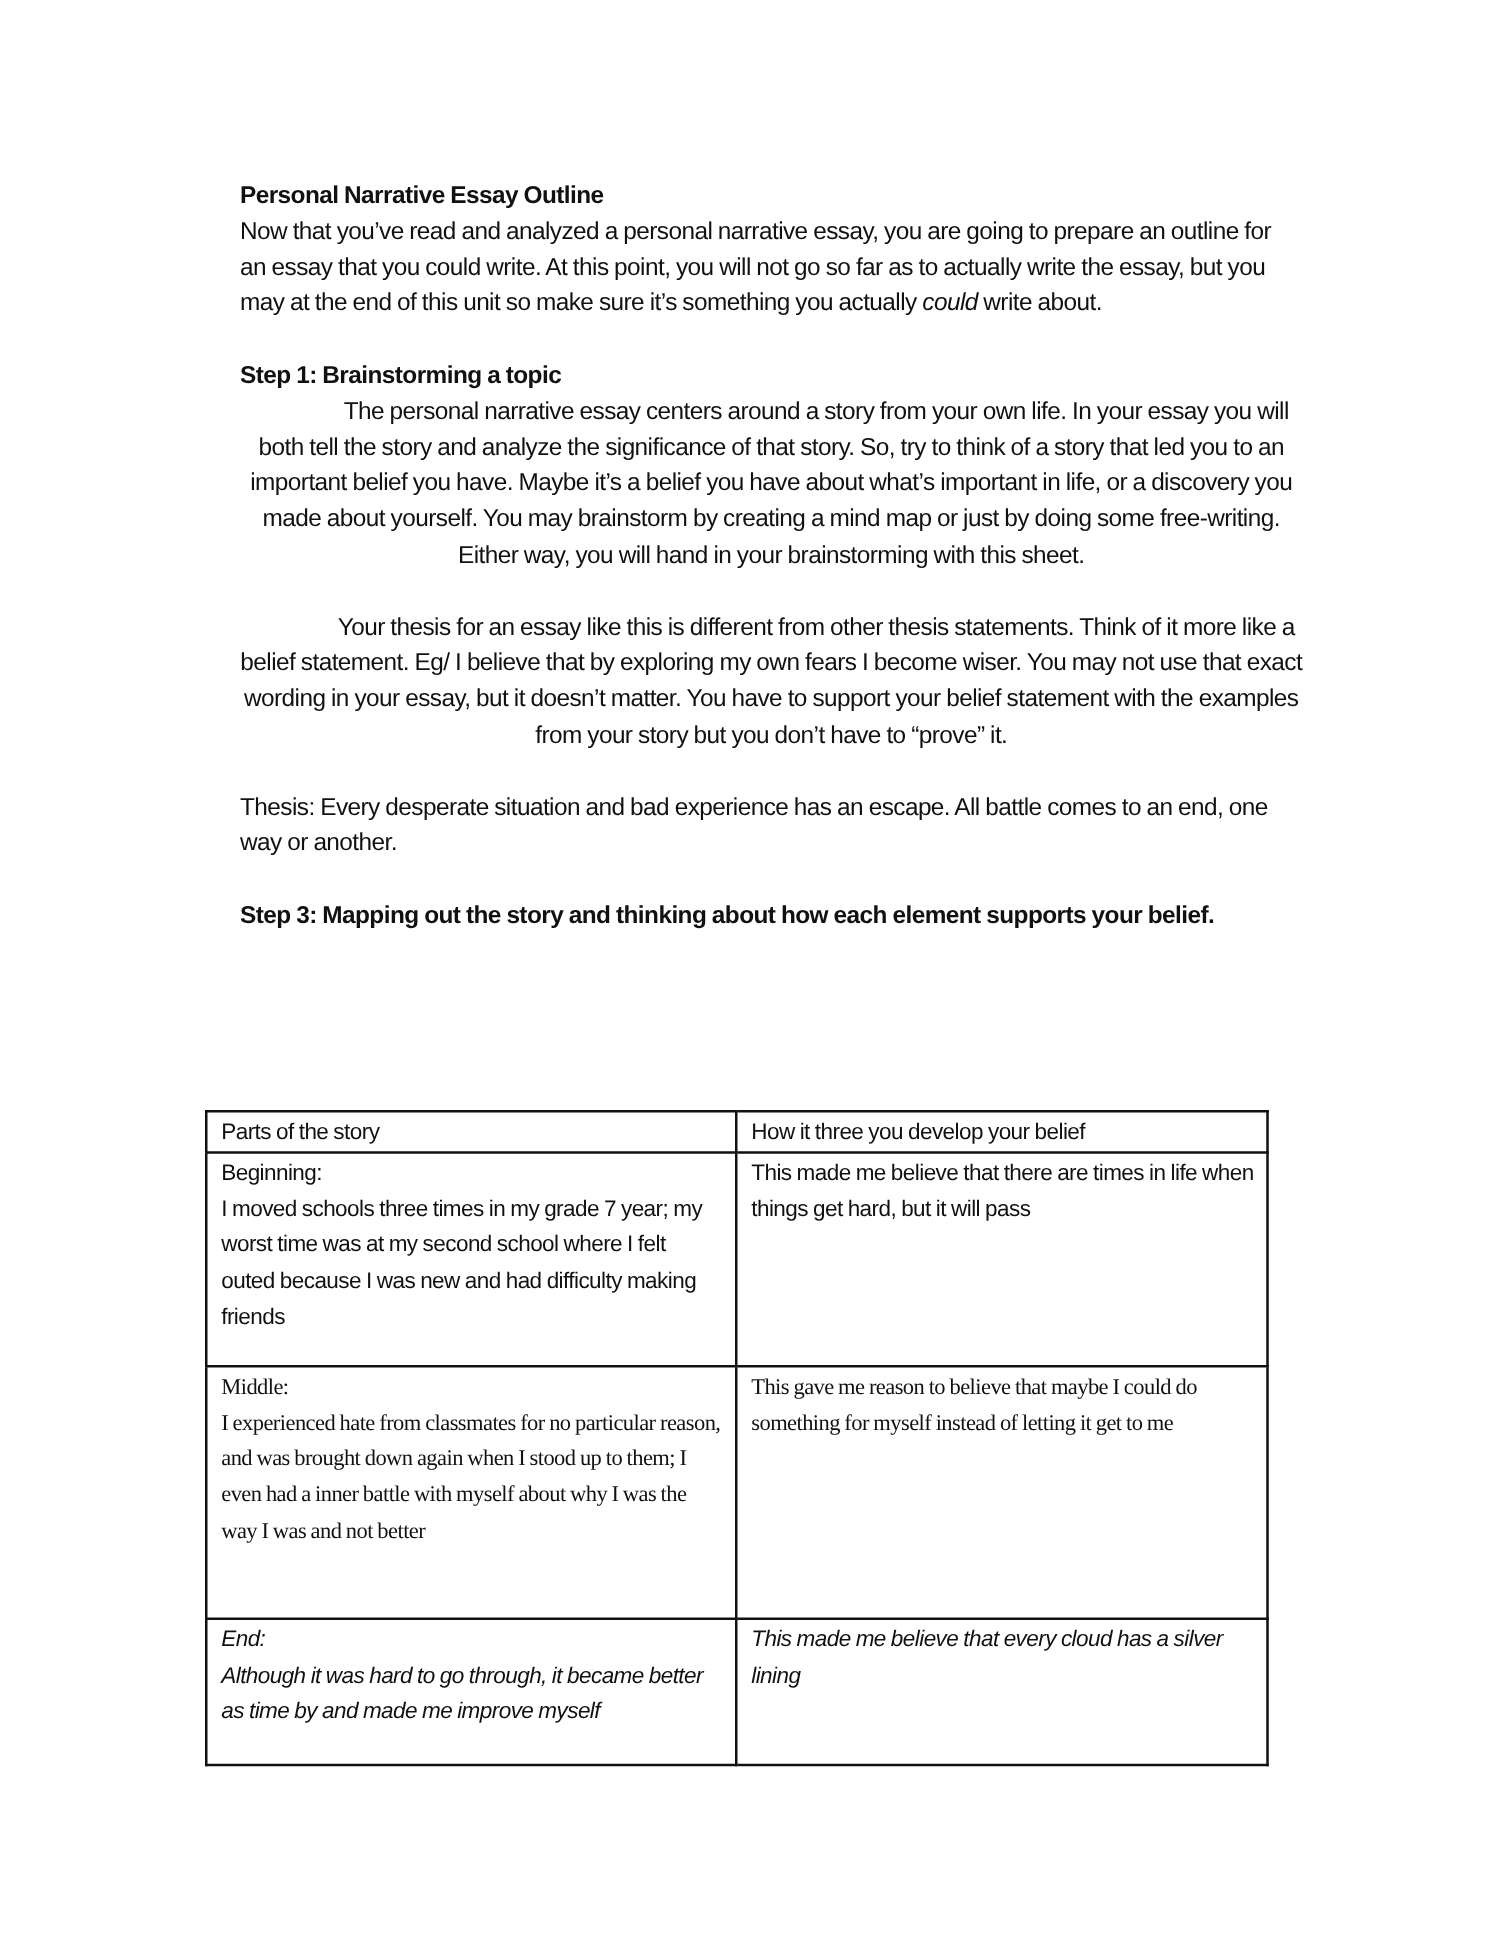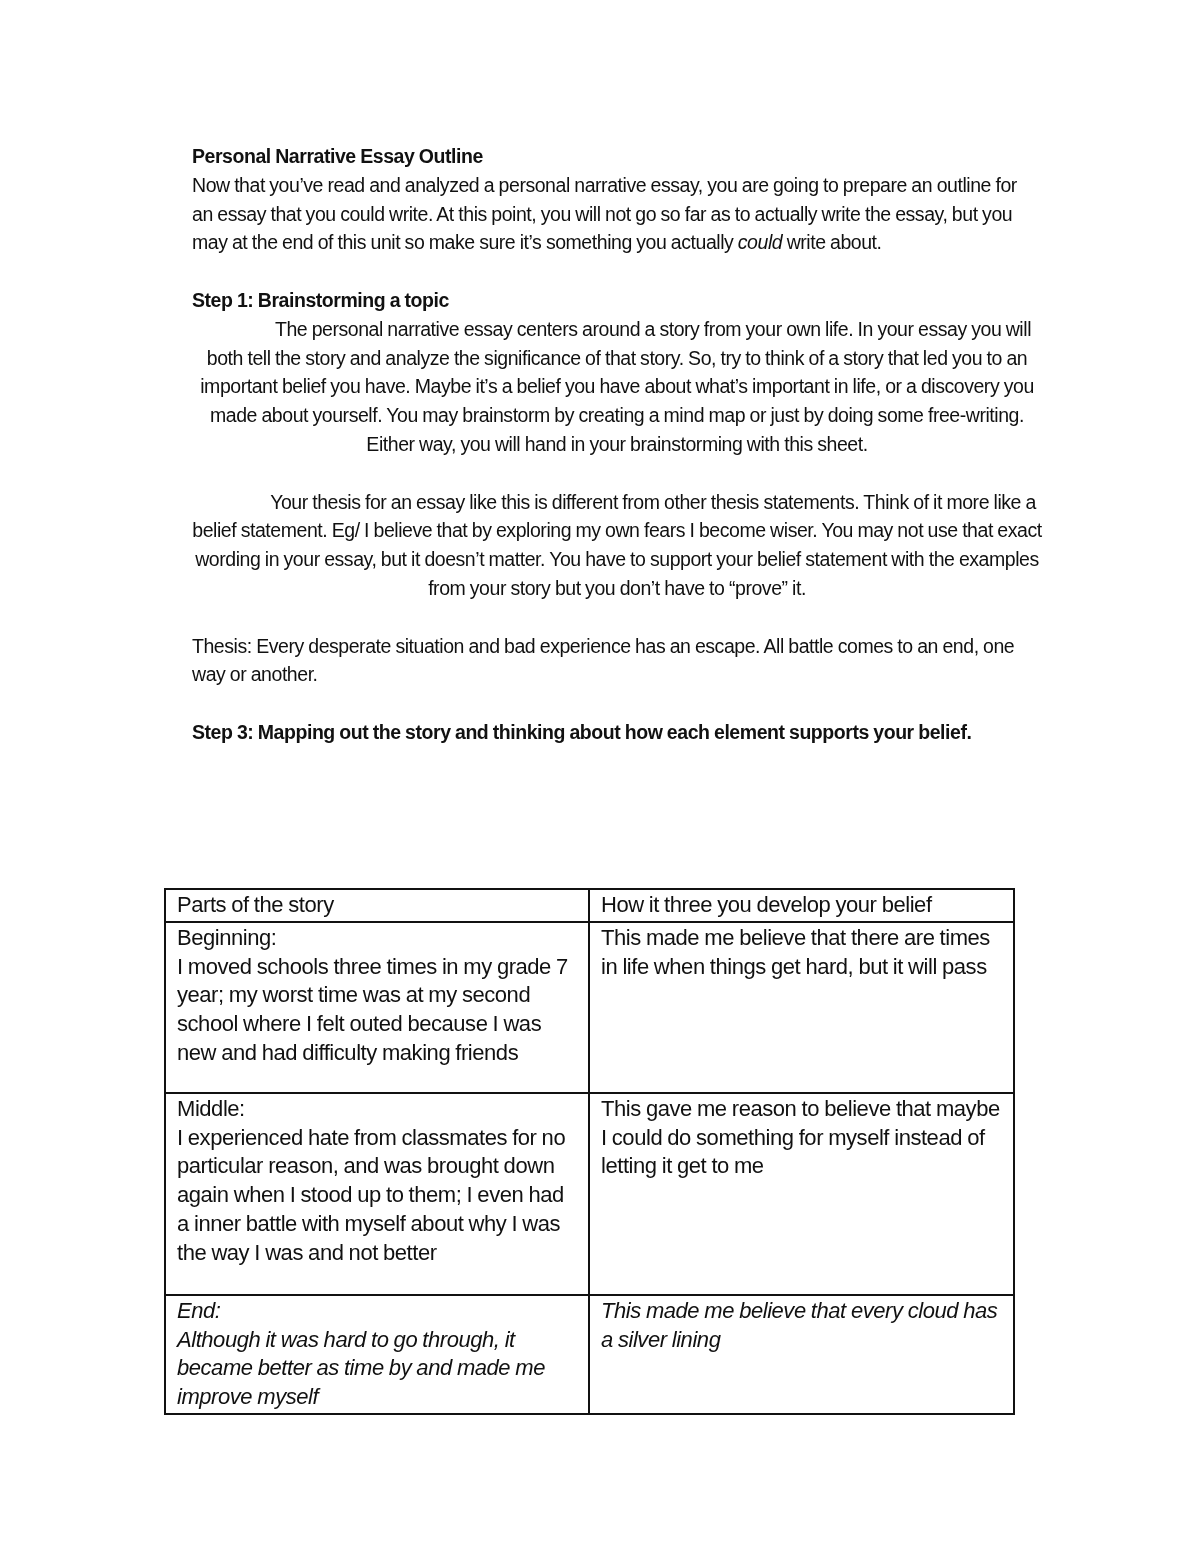--- a/index.html
+++ b/index.html
@@ -7,25 +7,25 @@
            font-family: "Liberation Sans", "DejaVu Sans", sans-serif; color: #111; }
     .page { position: absolute; left: 176px; top: 142px; width: 850px; margin-left: 16px; }
     .t { font-size: 19.5px; line-height: 28.8px; letter-spacing: -0.45px; word-spacing: -0.5px; margin: 0; white-space: normal; }
     .b { font-weight: bold; }
     .indent { text-indent: 72px; text-align: center; }
     .gap { height: 28.8px; }
     em { }
     table { position: absolute; left: 164px; top: 888px; width: 849px;
             border-collapse: collapse; table-layout: fixed; }
     td { border: 2px solid #111; vertical-align: top; padding: 1px 10px 1px 11px;
-         font-size: 22px; line-height: 28.8px; letter-spacing: -0.45px; word-spacing: -0.5px; }
+         font-size: 18px; line-height: 28.8px; letter-spacing: -0.45px; word-spacing: -0.5px; }
     col.c1 { width: 424px; } col.c2 { width: 425px; }
     tr.hdr td { height: 27px; }
     tr.r1 td { height: 167px; }
-    tr.r2 td { height: 198px; }
+    tr.r2 td { height: 198px; font-family: Liberation Serif, serif; }
     tr.r3 td { height: 113px; font-style: italic; }
     .lbl { display: block; }
   </style>
 </head>
 <body>
 
 <div class="page">
   <p class="t b">Personal Narrative Essay Outline</p>
   <p class="t"><span>Now that you’ve read and analyzed a personal narrative essay, you are going to prepare an outline for an essay that you could write. At this point, you will not go so far as to actually write the essay, but you may at the end of this unit so make sure it’s something you actually </span><em>could</em><span> write about.</span></p>
   <div class="gap"></div>

